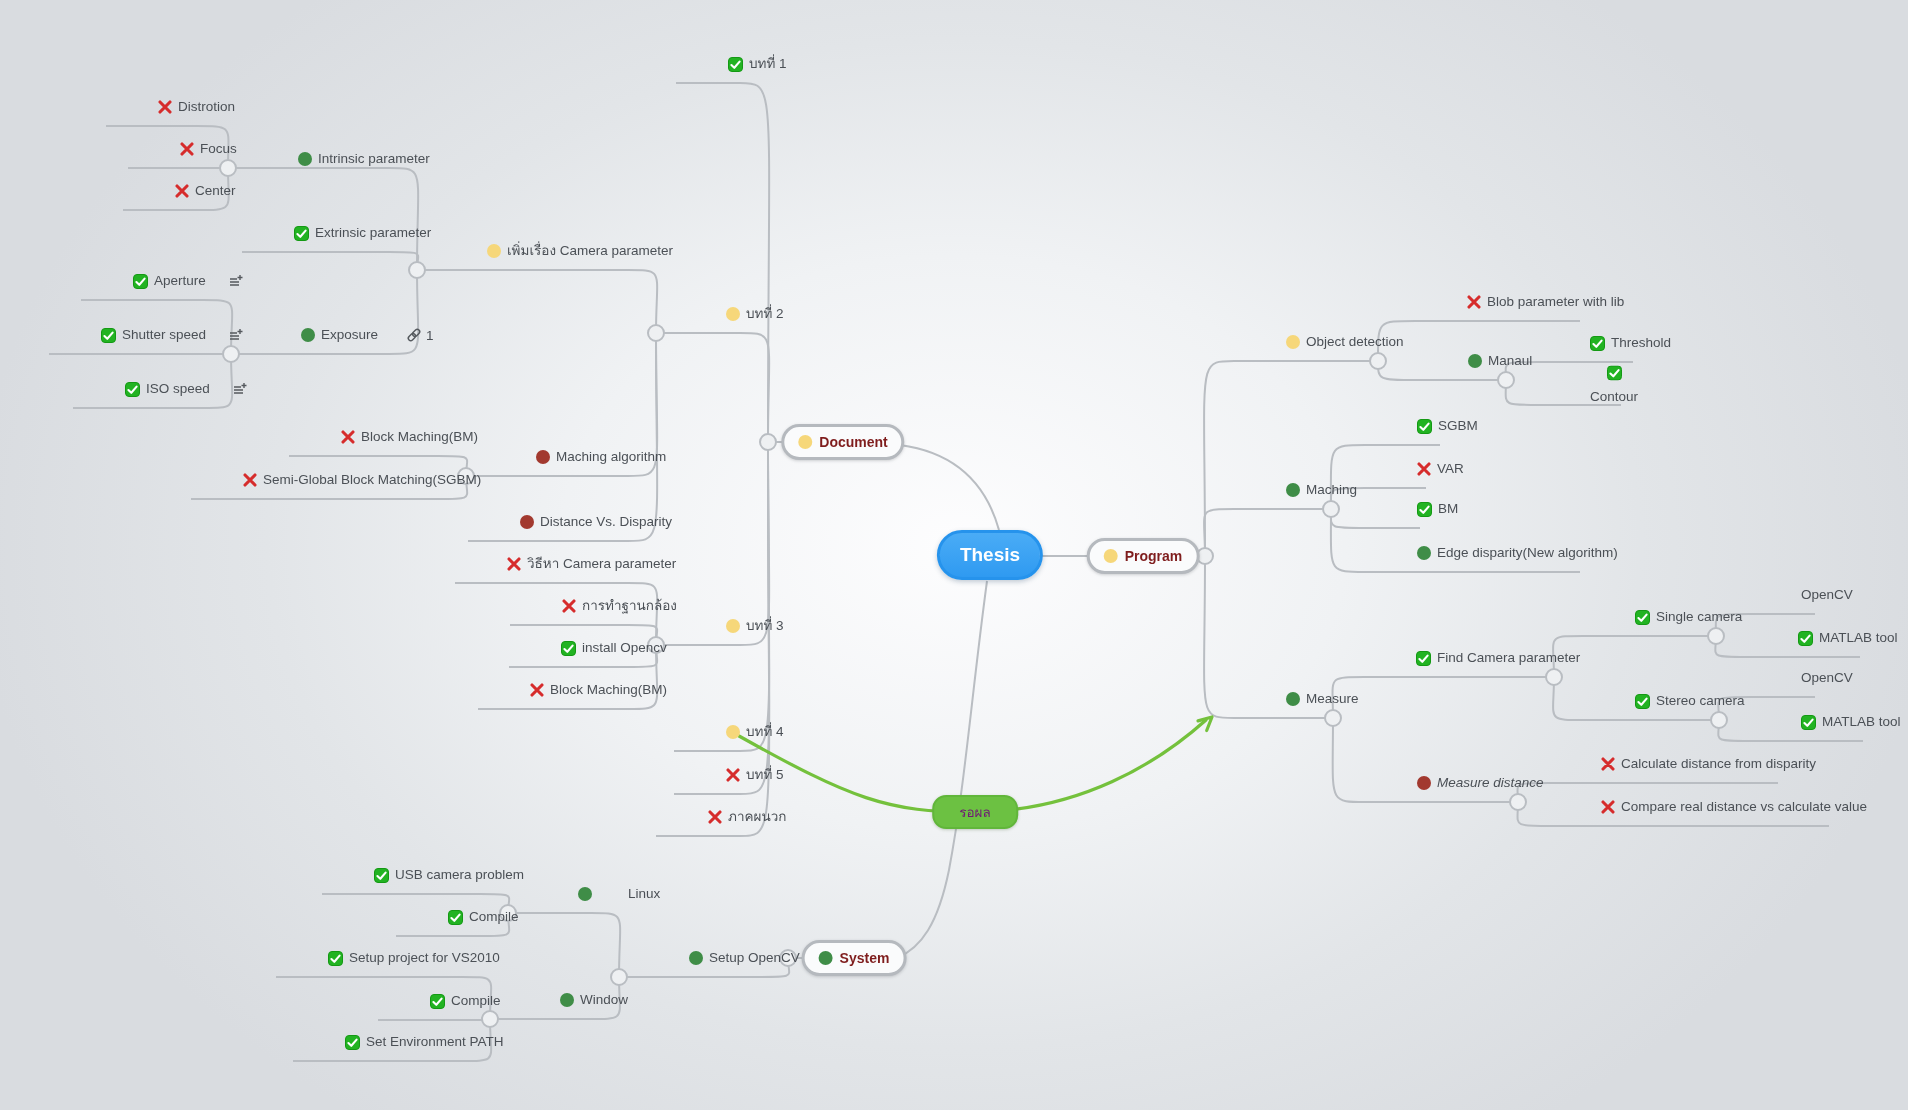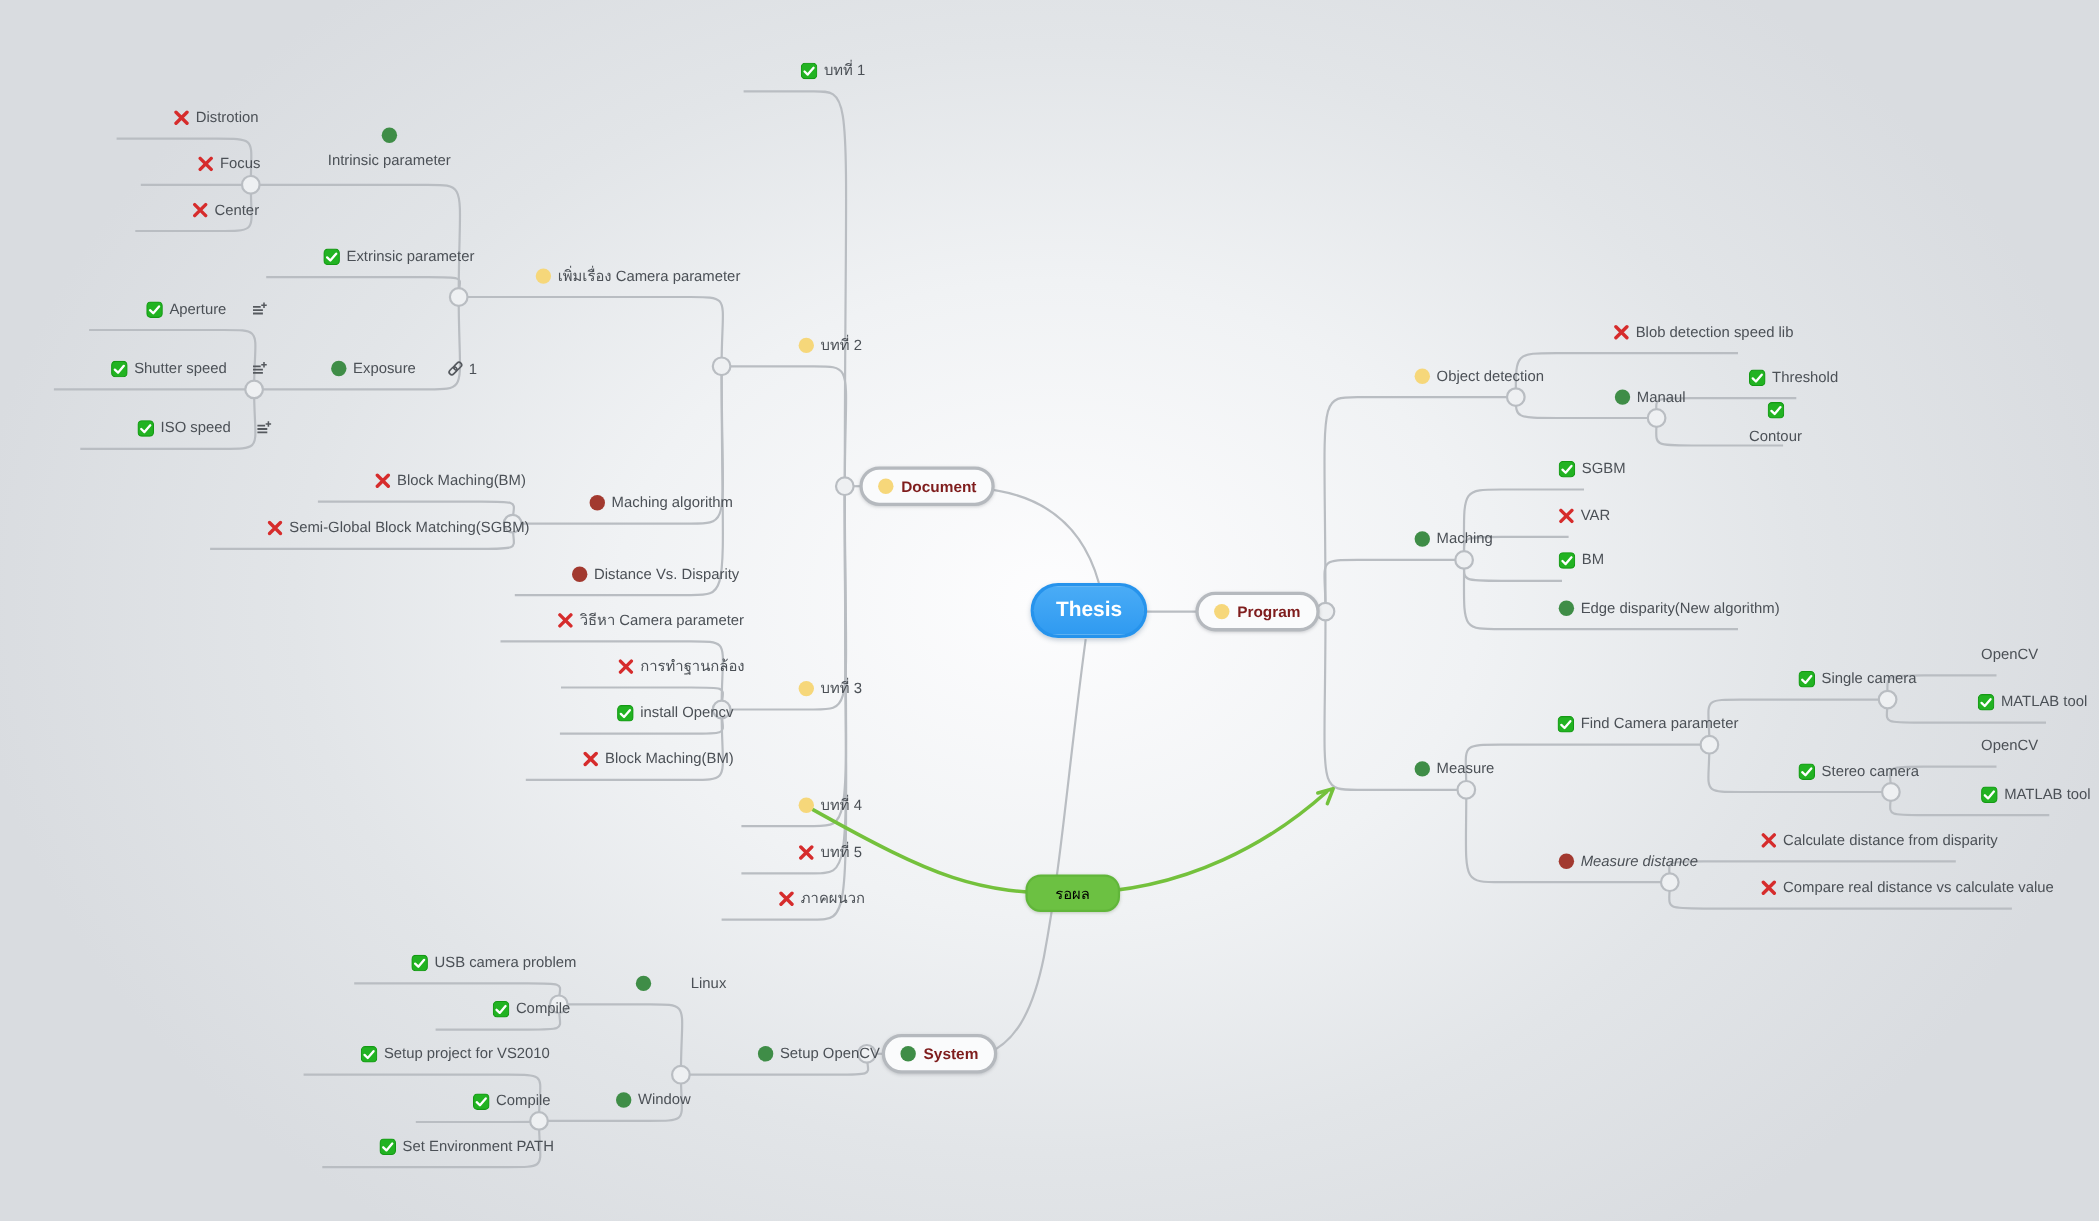--- a/index.html
+++ b/index.html
@@ -34,21 +34,21 @@
     padding:7px 14px;font-size:14px;font-weight:bold;color:#7f1d1d;
     box-shadow:0 1px 3px rgba(80,85,92,.25);
   }
   .pill.root{
     background:linear-gradient(180deg,#4aacf6,#2f9af1);
     border:3px solid #2693ec;color:#ffffff;
     padding:11px 20px;font-size:19px;font-weight:bold;
     box-shadow:0 2px 5px rgba(60,90,120,.3);
   }
   .pill.float{
-    background:#6cc142;border:2px solid #61b63a;color:#000000;
+    background:#6cc142;border:2px solid #61b63a;color:#701a75;
     padding:4px 25px;font-size:13.5px;border-radius:14px;
     box-shadow:0 1px 3px rgba(80,110,60,.3);
   }
   .dot{width:14px;height:14px;border-radius:50%;display:inline-block;}
 </style>
 </head>
 <body>
 
 <div id="stage">
   <svg id="wires" width="1908" height="1110">
@@ -207,21 +207,21 @@
           </svg>
         </span>
         <span class="ntext">ภาคผนวก</span>
       </div>
       <div class="node" style="left: 439px; top: 251px;">
         <span class="nicon">
           <span class="dot" style="background:#f6d77a"></span>
         </span>
         <span class="ntext">เพิ่มเรื่อง Camera parameter</span>
       </div>
-      <div class="node" style="left: 250px; top: 136px; flex-direction: column;">
+      <div class="node" style="left: 250px; top: 159px;">
         <span class="nicon">
           <span class="dot" style="background:#3f8d47"></span>
         </span>
         <span class="ntext">Intrinsic parameter</span>
       </div>
       <div class="node" style="left: 110px; top: 107px;">
         <span class="nicon">
           <svg width="14" height="14" viewBox="0 0 14 14">
             <path d="M2 2 L12 12 M12 2 L2 12" stroke="#d62c2c" stroke-width="3.1" stroke-linecap="round"></path>
           </svg>
@@ -409,21 +409,21 @@
           <span class="dot" style="background:#f6d77a"></span>
         </span>
         <span class="ntext">Object detection</span>
       </div>
       <div class="node" style="left: 1419px; top: 302px;">
         <span class="nicon">
           <svg width="14" height="14" viewBox="0 0 14 14">
             <path d="M2 2 L12 12 M12 2 L2 12" stroke="#d62c2c" stroke-width="3.1" stroke-linecap="round"></path>
           </svg>
         </span>
-        <span class="ntext">Blob detection speed lib</span>
+        <span class="ntext">Blob parameter with lib</span>
       </div>
       <div class="node" style="left: 1420px; top: 361px;">
         <span class="nicon">
           <span class="dot" style="background:#3f8d47"></span>
         </span>
         <span class="ntext">Manaul</span>
       </div>
       <div class="node" style="left: 1542px; top: 343px;">
         <span class="nicon">
           <svg width="15" height="15" viewBox="0 0 15 15">

